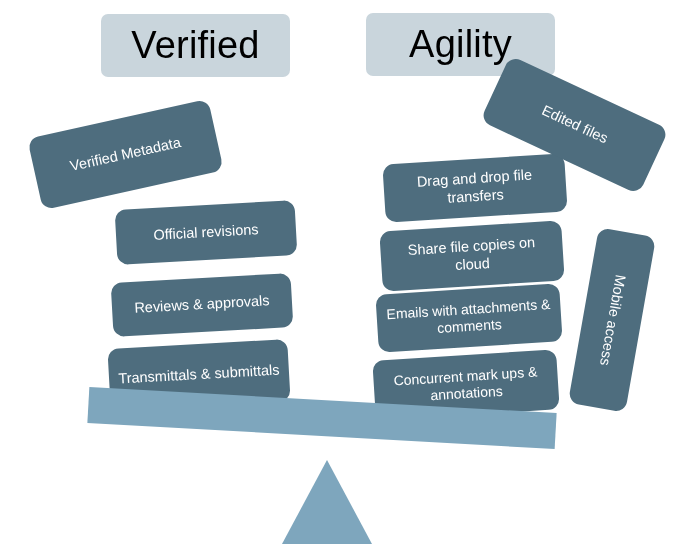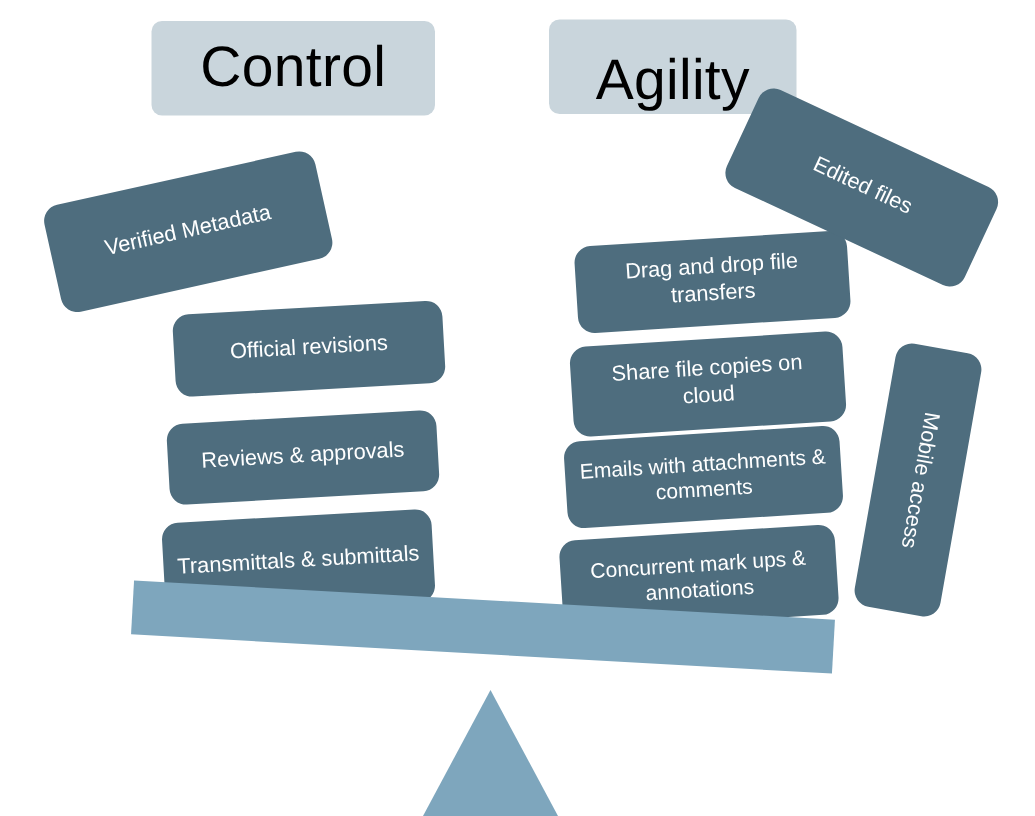--- a/index.html
+++ b/index.html
@@ -27,21 +27,21 @@
     display: flex;
     align-items: center;
     justify-content: center;
     color: #000000;
     font-size: 38px;
     font-weight: normal;
     letter-spacing: 0.2px;
     z-index: 6;
   }
   #header-control { left: 101px; top: 14px;  width: 189px; height: 63px; }
-  #header-agility { left: 366px; top: 13px;  width: 165px; height: 63px; align-items: flex-end; }
+  #header-agility { left: 366px; top: 13px;  width: 189px; height: 63px; }
 
   
   .card {
     position: absolute;
     background: #4e6d7e;
     border-radius: 11px;
     color: #ffffff;
     display: flex;
     align-items: center;
     justify-content: center;
@@ -124,21 +124,21 @@
     border-bottom: 84px solid #7ea6bd;
     z-index: 3;
   }
 </style>
 </head>
 <body>
 
 <div id="stage">
 
   <div class="header-pill" id="header-control">
-    <span>Control</span>
+    <span>Verified</span>
   </div>
 
   <div class="header-pill" id="header-agility">
     <span>Agility</span>
   </div>
 
   <div class="card" id="card-verified-metadata">
     <span>Verified Metadata</span>
   </div>
 

